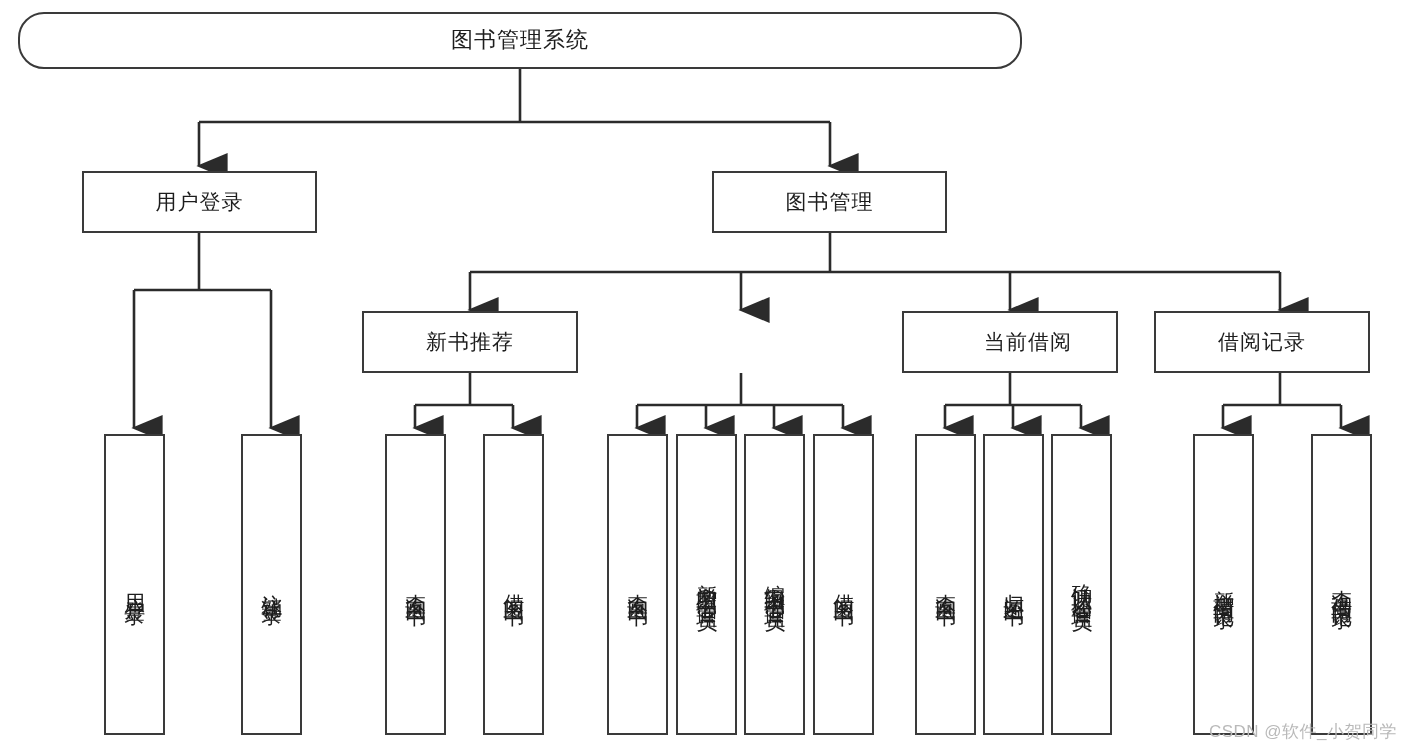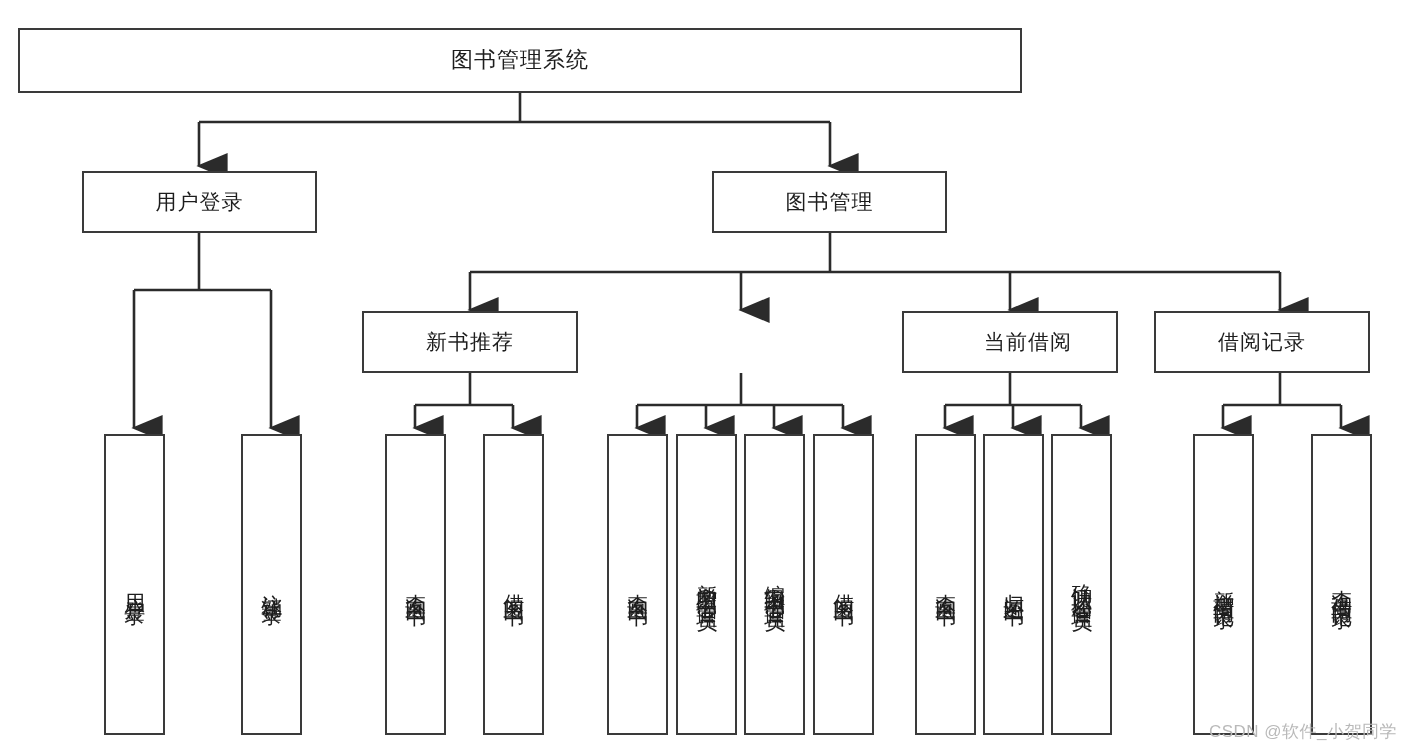--- a/index.html
+++ b/index.html
@@ -115,21 +115,21 @@
       <path d="M 1013 405 L 1013 428" marker-end="url(#arrow)"></path>
       <path d="M 1081 405 L 1081 428" marker-end="url(#arrow)"></path>
 
       <path d="M 1280 373 L 1280 405"></path>
       <path d="M 1223 405 L 1341 405"></path>
       <path d="M 1223 405 L 1223 428" marker-end="url(#arrow)"></path>
       <path d="M 1341 405 L 1341 428" marker-end="url(#arrow)"></path>
     </g>
   </svg>
 
-  <div class="node horiz root" style="left:18px; top:28px; width:1004px; height:65px;">
+  <div class="node horiz root" style="left:18px; top:12px; width:1004px; height:57px;border-radius:26px;">
     <span>图书管理系统</span>
   </div>
 
   <div class="node horiz" style="left:82px; top:171px; width:235px; height:62px;">
     <span>用户登录</span>
   </div>
   <div class="node horiz" style="left:362px; top:311px; width:216px; height:62px;">
     <span>新书推荐</span>
   </div>
 

